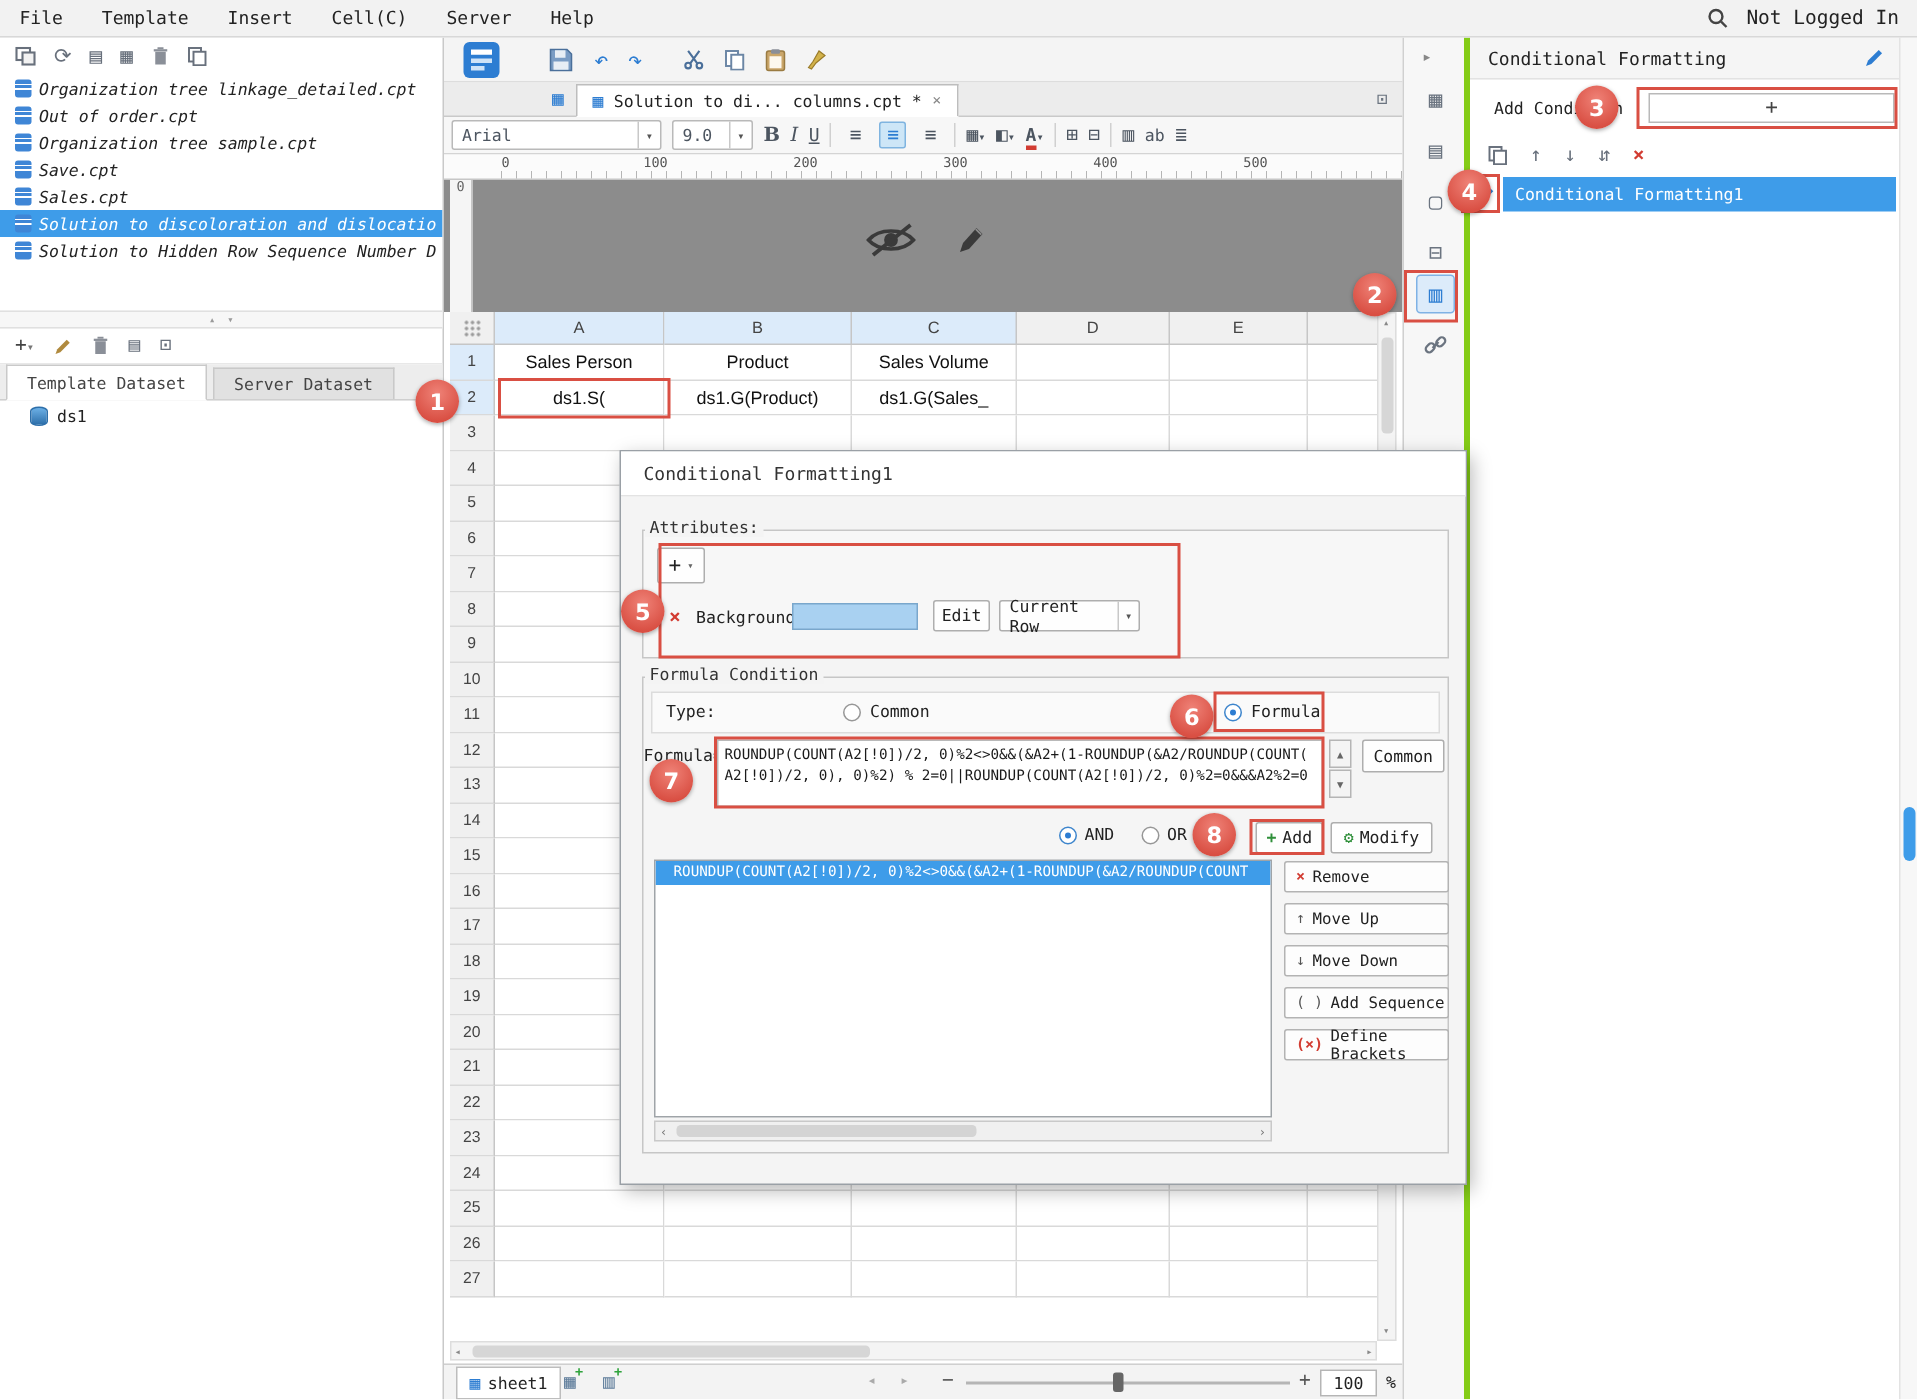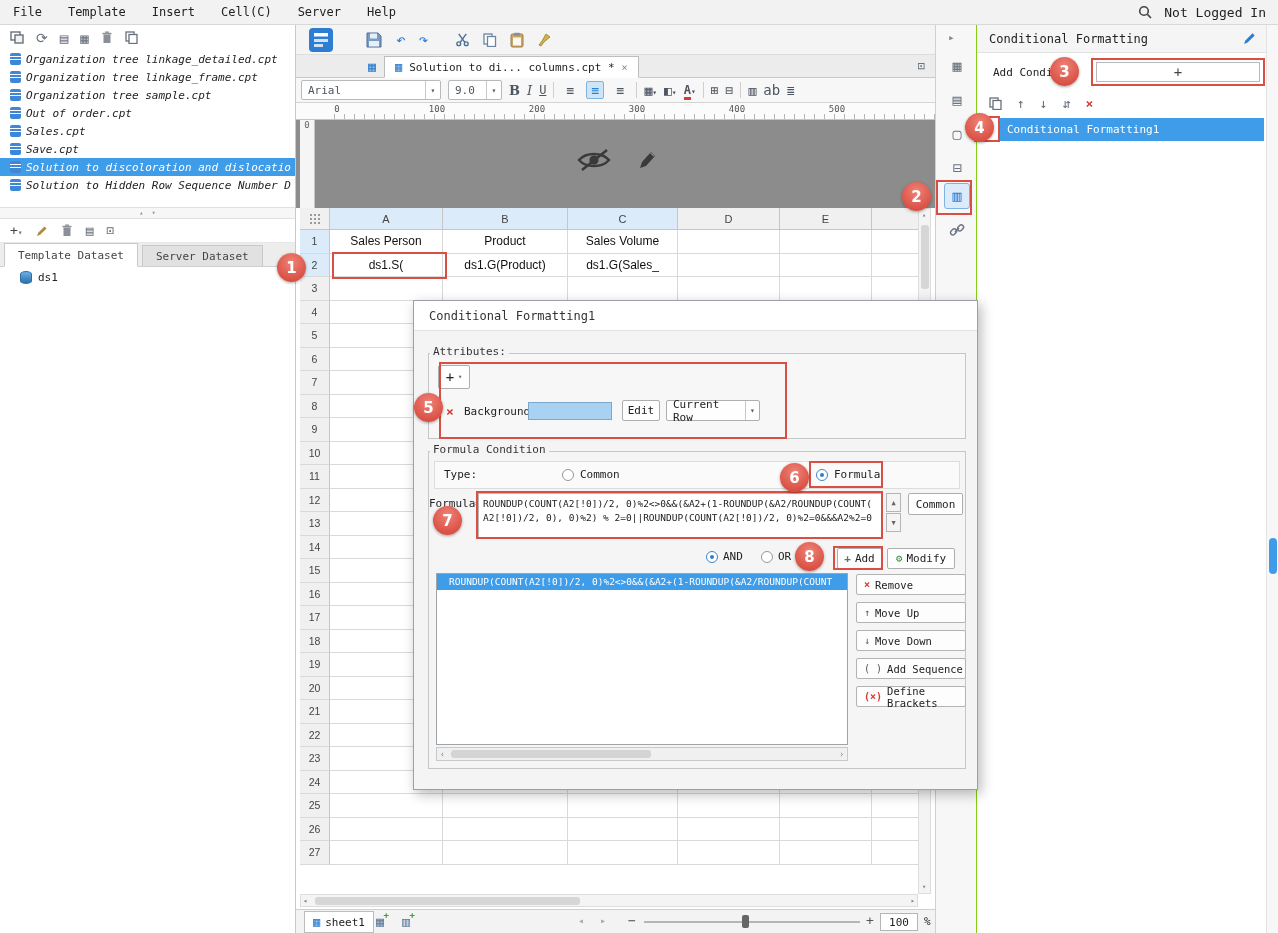--- a/index.html
+++ b/index.html
@@ -112,21 +112,21 @@
 
   
   .rstrip{position:absolute;left:935px;top:25px;width:41px;height:908px;background:#f7f7f7;
           border-left:1px solid #d0d0d0;z-index:2;}
   .rs-icon{position:absolute;left:8px;width:26px;height:26px;display:flex;align-items:center;
            justify-content:center;color:#6b7480;font-size:15px;}
   .rs-icon.hlt{background:#dcebfa;border:1px solid #7fb2e5;color:#2d7dd2;border-radius:3px;}
 
   
   .rpanel{position:absolute;left:976px;top:25px;width:292px;height:908px;background:#fff;
-          border-left:1px solid #84cc16;z-index:2;}
+          border-left:4px solid #84cc16;z-index:2;}
   .rp-header{position:absolute;top:0;left:0;right:0;height:28px;background:#f5f5f5;
              border-bottom:1px solid #e2e2e2;display:flex;align-items:center;padding:0 12px;font-size:12px;}
   .rp-addlabel{position:absolute;left:16px;top:41px;font-size:11px;}
   .rp-addbtn{position:absolute;left:119px;top:37px;width:164px;height:20px;background:#fff;
              border:1px solid #b9b9b9;display:flex;align-items:center;justify-content:center;
              font-size:14px;color:#444;}
   .rp-toolbar{position:absolute;top:66px;left:12px;height:24px;display:flex;gap:15px;align-items:center;
               color:#68707c;font-size:13px;}
   .rp-list{position:absolute;top:93px;left:0;right:4px;}
   .rp-item{height:23px;display:flex;align-items:stretch;font-size:11px;}
@@ -230,37 +230,33 @@
           </svg>
         </span>
     </div>
     <div class="file-tree" id="file-tree">
         <div class="tree-item">
           <span class="doc-icon"></span>
           <span>Organization tree linkage_detailed.cpt</span>
         </div>
         <div class="tree-item">
           <span class="doc-icon"></span>
-          <span>Organization tree linkage_frame.cpt</span>
+          <span>Out of order.cpt</span>
         </div>
         <div class="tree-item">
           <span class="doc-icon"></span>
           <span>Organization tree sample.cpt</span>
         </div>
         <div class="tree-item">
           <span class="doc-icon"></span>
-          <span>Out of order.cpt</span>
+          <span>Save.cpt</span>
         </div>
         <div class="tree-item">
           <span class="doc-icon"></span>
           <span>Sales.cpt</span>
-        </div>
-        <div class="tree-item">
-          <span class="doc-icon"></span>
-          <span>Save.cpt</span>
         </div>
         <div class="tree-item selected">
           <span class="doc-icon"></span>
           <span>Solution to discoloration and dislocatio</span>
         </div>
         <div class="tree-item">
           <span class="doc-icon"></span>
           <span>Solution to Hidden Row Sequence Number D</span>
         </div>
       </div>
@@ -371,21 +367,21 @@
       <span class="align-ic">≡</span>
       <span class="vsep"></span>
       <span style="font-size:13px;">▦<span style="font-size:8px;">▾</span></span>
       <span style="font-size:13px;">◧<span style="font-size:8px;">▾</span></span>
       <span><span class="acolor">A</span><span style="font-size:8px;">▾</span></span>
       <span class="vsep"></span>
       <span style="font-size:13px;">⊞</span>
       <span style="font-size:13px;">⊟</span>
       <span class="vsep"></span>
       <span style="font-size:13px;">▥</span>
-      <span style="font-size:14px;">ab</span>
+      <span style="font-size:11px;">ab</span>
       <span style="font-size:13px;">≣</span>
     </div>
 
     <div class="ruler" id="ruler">
         <span class="ruler-mark" style="left: 41px;">0</span>
         <span class="ruler-mark" style="left: 141px;">100</span>
         <span class="ruler-mark" style="left: 241px;">200</span>
         <span class="ruler-mark" style="left: 341px;">300</span>
         <span class="ruler-mark" style="left: 441px;">400</span>
         <span class="ruler-mark" style="left: 541px;">500</span>

